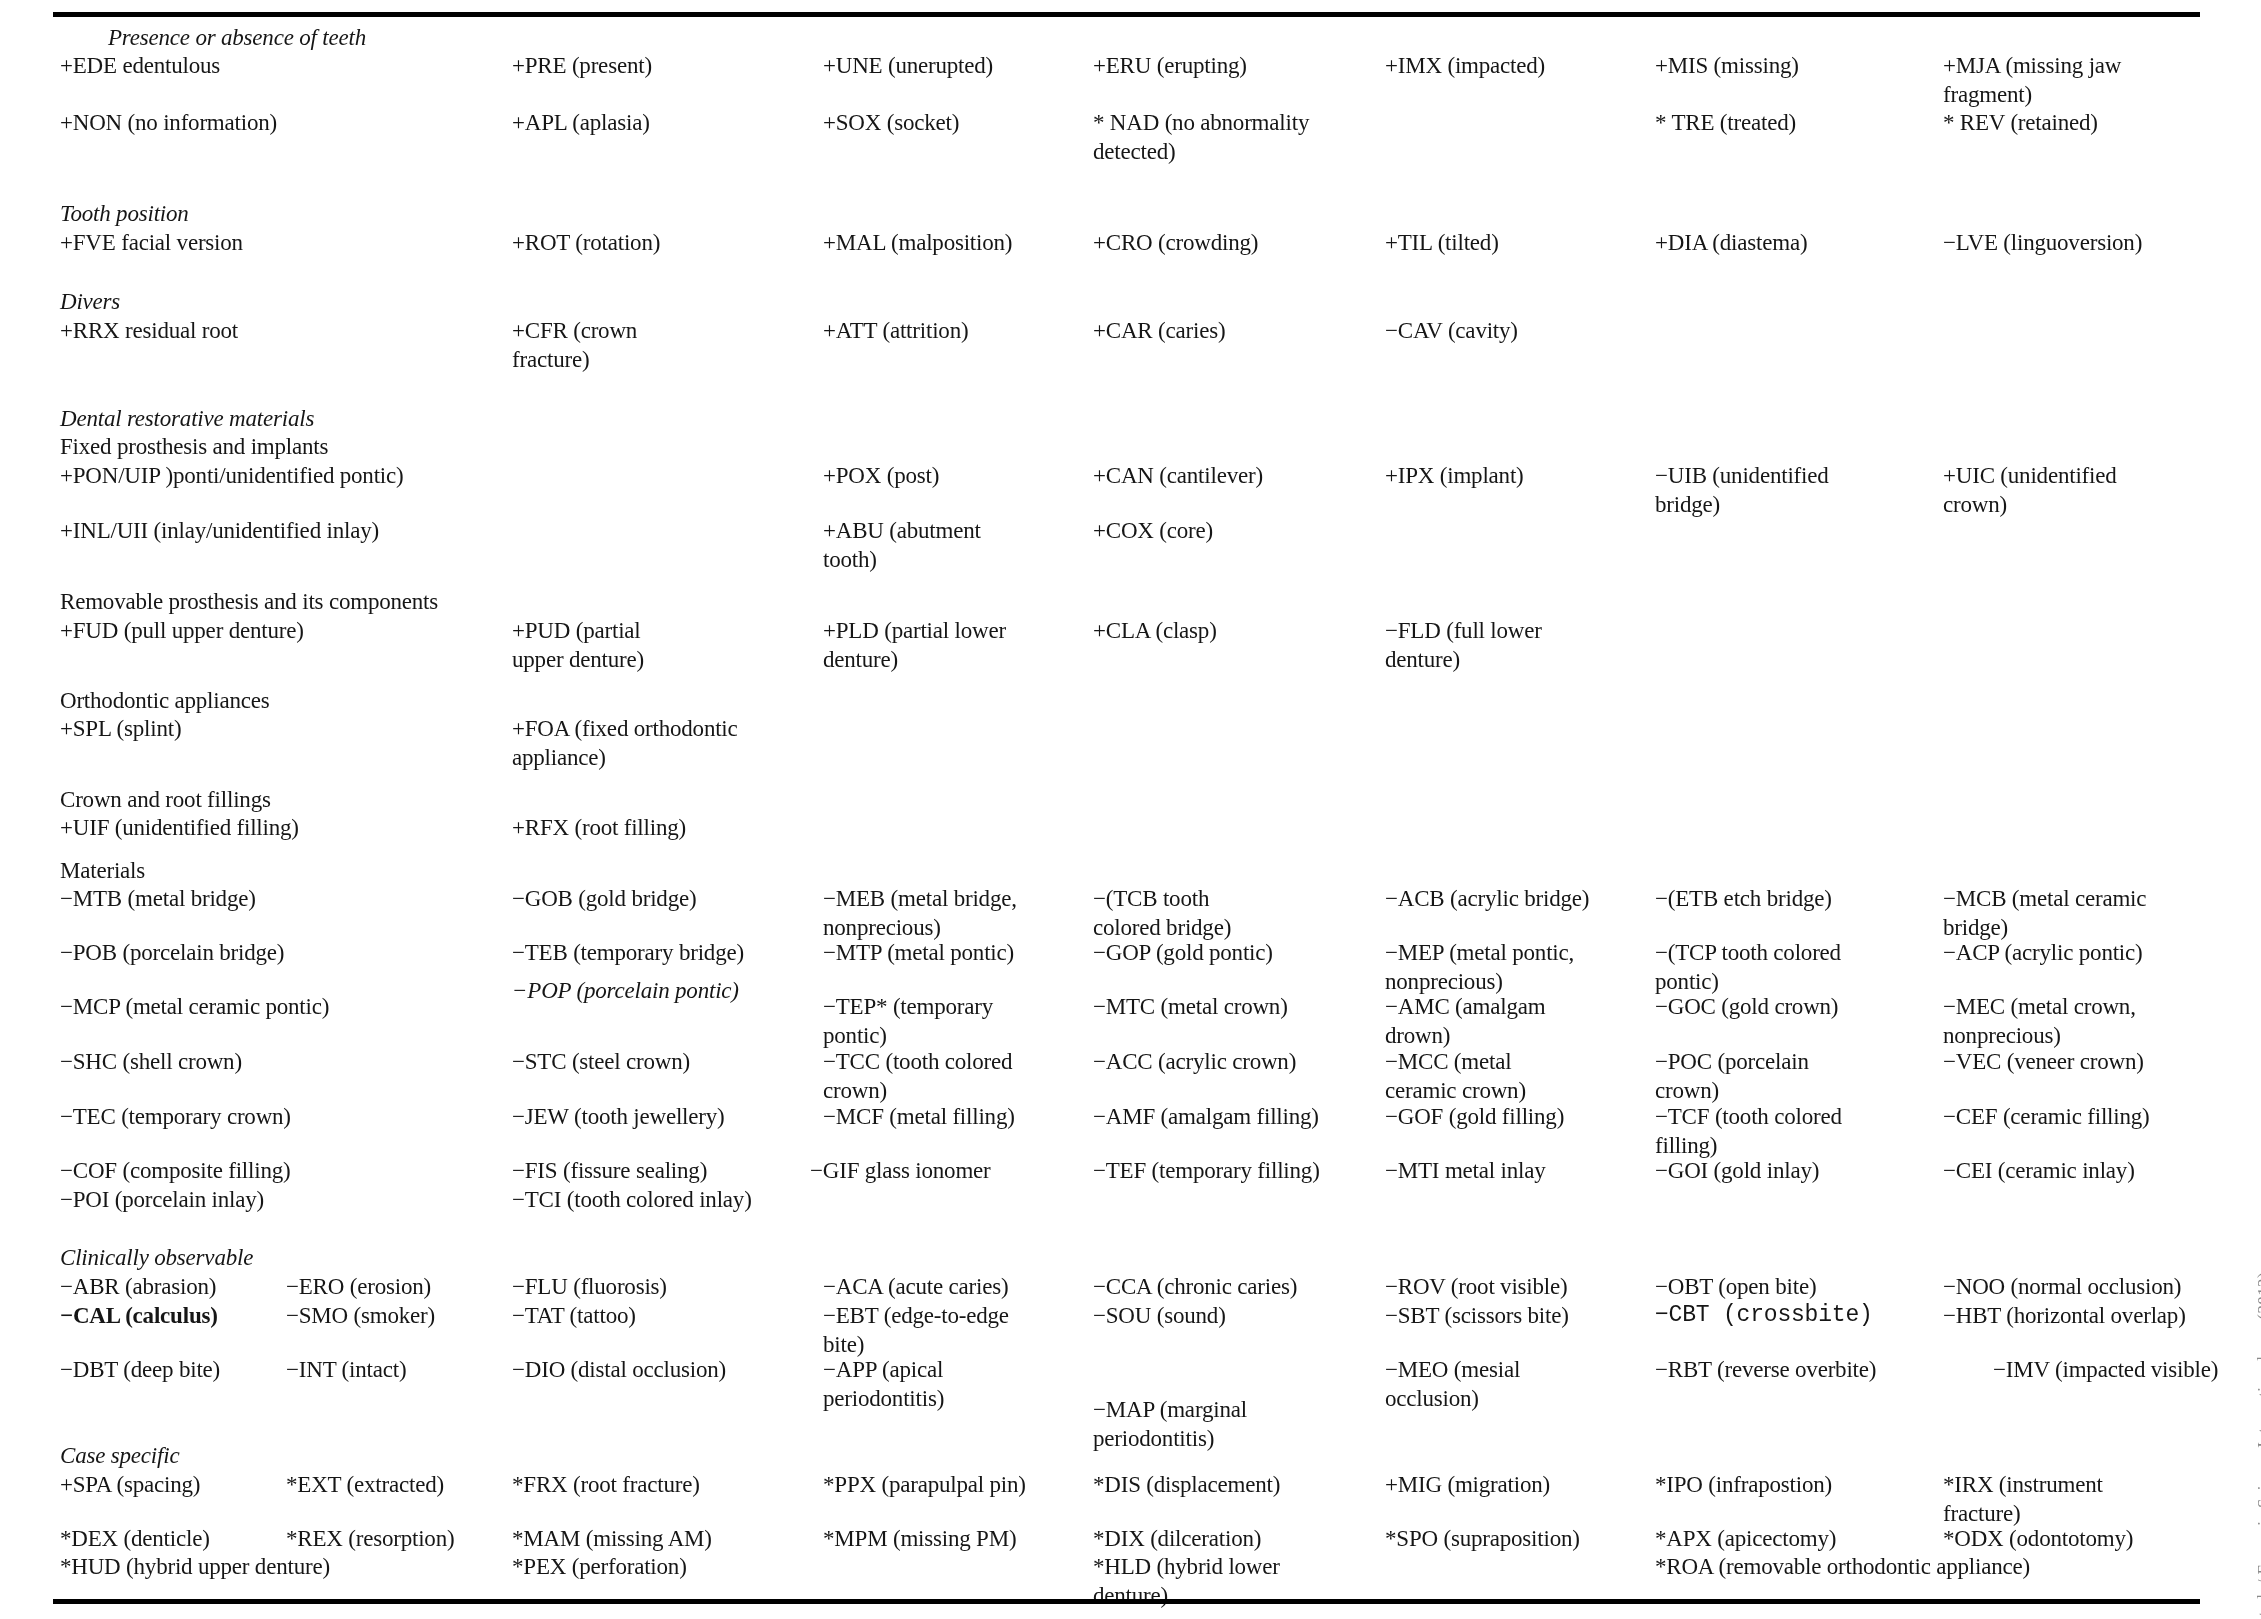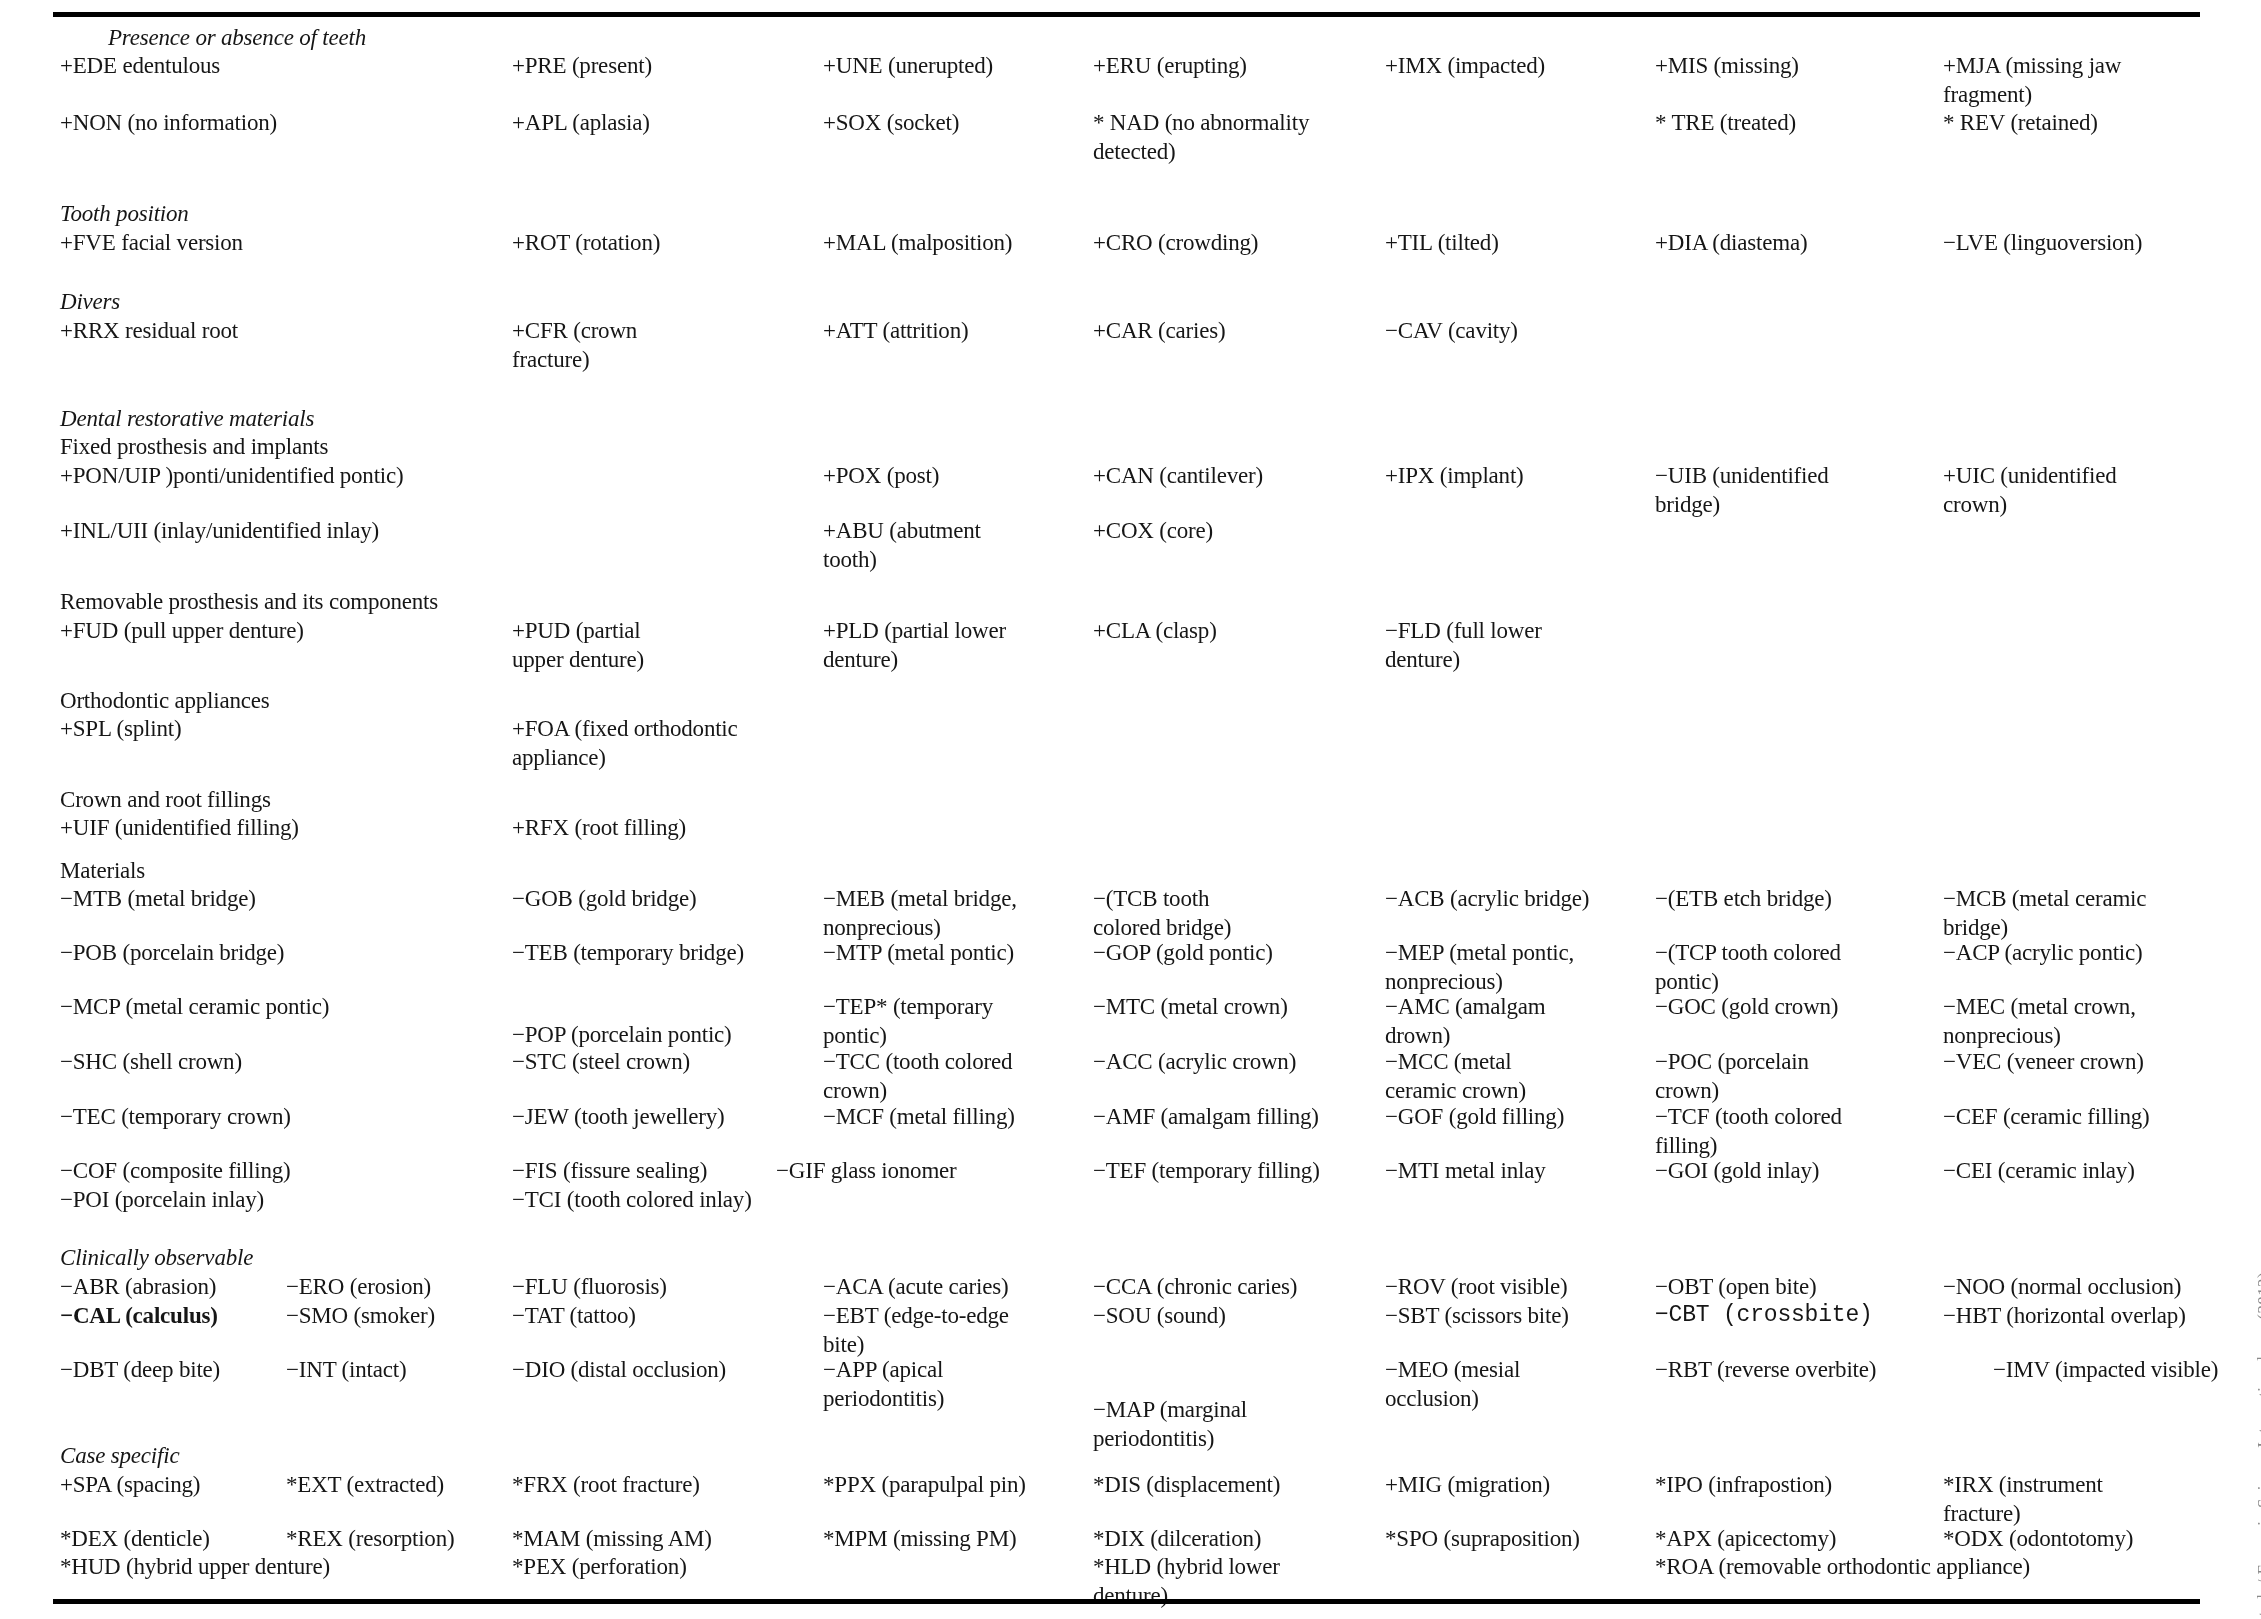--- a/index.html
+++ b/index.html
@@ -98,21 +98,21 @@
       <div class="cell" style="left: 60px; top: 938px;">−POB (porcelain bridge)</div>
       <div class="cell" style="left: 512px; top: 938px;">−TEB (temporary bridge)</div>
       <div class="cell" style="left: 823px; top: 938px;">−MTP (metal pontic)</div>
       <div class="cell" style="left: 1093px; top: 938px;">−GOP (gold pontic)</div>
       <div class="cell" style="left: 1385px; top: 938px;">−MEP (metal pontic,
 nonprecious)</div>
       <div class="cell" style="left: 1655px; top: 938px;">−(TCP tooth colored
 pontic)</div>
       <div class="cell" style="left: 1943px; top: 938px;">−ACP (acrylic pontic)</div>
       <div class="cell" style="left: 60px; top: 992px;">−MCP (metal ceramic pontic)</div>
-      <div class="cell" style="left: 512px; top: 1020px;">−POP (porcelain pontic)</div>
+      <div class="cell" style="left: 512px; top: 976px; font-style: italic;">−POP (porcelain pontic)</div>
       <div class="cell" style="left: 823px; top: 992px;">−TEP* (temporary
 pontic)</div>
       <div class="cell" style="left: 1093px; top: 992px;">−MTC (metal crown)</div>
       <div class="cell" style="left: 1385px; top: 992px;">−AMC (amalgam
 drown)</div>
       <div class="cell" style="left: 1655px; top: 992px;">−GOC (gold crown)</div>
       <div class="cell" style="left: 1943px; top: 992px;">−MEC (metal crown,
 nonprecious)</div>
       <div class="cell" style="left: 60px; top: 1047px;">−SHC (shell crown)</div>
       <div class="cell" style="left: 512px; top: 1047px;">−STC (steel crown)</div>
@@ -127,21 +127,21 @@
       <div class="cell" style="left: 60px; top: 1102px;">−TEC (temporary crown)</div>
       <div class="cell" style="left: 512px; top: 1102px;">−JEW (tooth jewellery)</div>
       <div class="cell" style="left: 823px; top: 1102px;">−MCF (metal filling)</div>
       <div class="cell" style="left: 1093px; top: 1102px;">−AMF (amalgam filling)</div>
       <div class="cell" style="left: 1385px; top: 1102px;">−GOF (gold filling)</div>
       <div class="cell" style="left: 1655px; top: 1102px;">−TCF (tooth colored
 filling)</div>
       <div class="cell" style="left: 1943px; top: 1102px;">−CEF (ceramic filling)</div>
       <div class="cell" style="left: 60px; top: 1156px;">−COF (composite filling)</div>
       <div class="cell" style="left: 512px; top: 1156px;">−FIS (fissure sealing)</div>
-      <div class="cell" style="left: 776px; top: 1156px;">−GIF glass ionomer</div>
+      <div class="cell" style="left: 810px; top: 1156px;">−GIF glass ionomer</div>
       <div class="cell" style="left: 1093px; top: 1156px;">−TEF (temporary filling)</div>
       <div class="cell" style="left: 1385px; top: 1156px;">−MTI metal inlay</div>
       <div class="cell" style="left: 1655px; top: 1156px;">−GOI (gold inlay)</div>
       <div class="cell" style="left: 1943px; top: 1156px;">−CEI (ceramic inlay)</div>
       <div class="cell" style="left: 60px; top: 1185px;">−POI (porcelain inlay)</div>
       <div class="cell" style="left: 512px; top: 1185px;">−TCI (tooth colored inlay)</div>
       <div class="cell it" style="left: 60px; top: 1243px;">Clinically observable</div>
       <div class="cell" style="left: 60px; top: 1272px;">−ABR (abrasion)</div>
       <div class="cell" style="left: 286px; top: 1272px;">−ERO (erosion)</div>
       <div class="cell" style="left: 512px; top: 1272px;">−FLU (fluorosis)</div>

